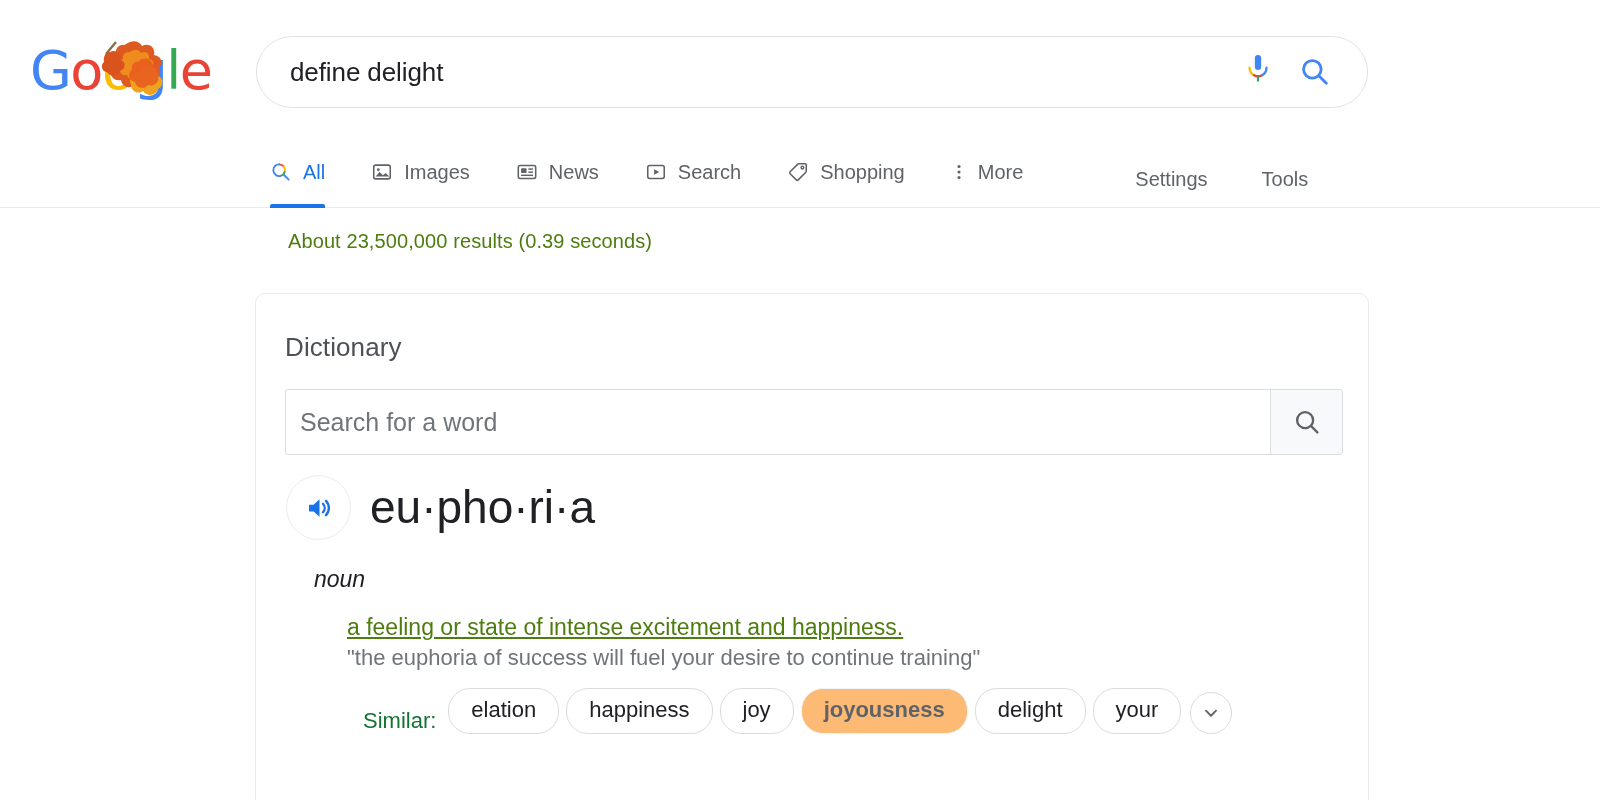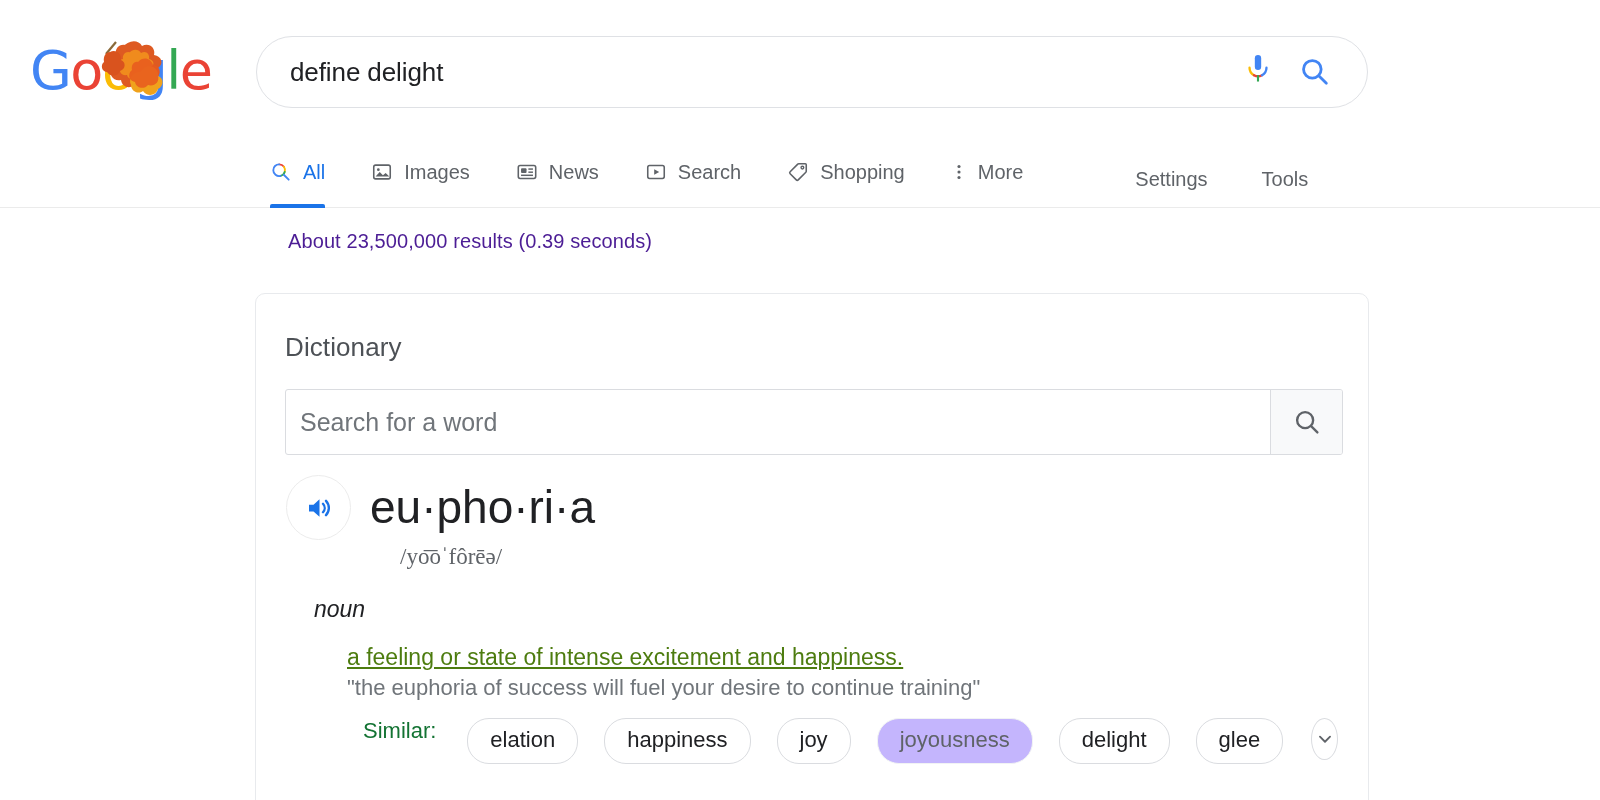--- a/index.html
+++ b/index.html
@@ -146,21 +146,21 @@
     cursor: pointer;
     line-height: 50px;
   }
 
   
   .result-stats {
     position: absolute;
     left: 288px;
     top: 230px;
     font-size: 20px;
-    color: #4c1d95;
+    color: #4d7c0f;
     letter-spacing: 0.1px;
   }
 
   
   .dict-card {
     position: absolute;
     left: 255px;
     top: 293px;
     width: 1114px;
     min-height: 520px;
@@ -255,45 +255,46 @@
     text-decoration: underline;
   }
   .sense-example {
     font-size: 22px;
     color: #70757a;
     line-height: 1.3;
     margin-top: 2px;
   }
   .similar-row {
     display: flex;
-    align-items: flex-start;
+    align-items: flex-end;
     margin: 16px 0 0 16px;
-    gap: 26px;
+    gap: 7px;
     flex-wrap: nowrap;
   }
   .similar-label {
     color: #137333;
     font-size: 22px;
     margin-right: 5px;
   }
   .chip {
     border: 1px solid #dadce0;
     border-radius: 22px;
     padding: 8px 22px 9px 22px;
     font-size: 22px;
     color: #202124;
     background: #fff;
     cursor: pointer;
     white-space: nowrap;
     line-height: 1.2;
   }
   .chip.highlight {
-    background: #c4b5fd;
+    background: #fdba74;
     border-color: #f1f3f4;
     color: #5f6368;
+    font-weight: bold;
   }
   .chip-expand {
     width: 42px;
     height: 42px;
     border: 1px solid #dadce0;
     border-radius: 50%;
     background: #fff;
     display: flex;
     align-items: center;
     justify-content: center;
@@ -427,36 +428,35 @@
     <button class="speaker-btn">
       <svg width="30" height="30" viewBox="0 0 24 24">
         <path d="M4 9.3 h3.6 L12.4 5 v14 L7.6 14.7 H4 z" fill="#1a73e8"></path>
         <path d="M15.2 8.6 a5 5 0 0 1 0 6.8" stroke="#1a73e8" stroke-width="1.9" fill="none" stroke-linecap="round"></path>
         <path d="M17.6 6.3 a8.3 8.3 0 0 1 0 11.4" stroke="#1a73e8" stroke-width="1.9" fill="none" stroke-linecap="round"></path>
       </svg>
     </button>
     <div class="headword">eu·pho·ri·a</div>
   </div>
 
-  <div class="phonetic">/yo͞oˈfôrēə/</div>
 
   <div class="pos">noun</div>
 
   <div class="sense">
     <div class="sense-def">a feeling or state of intense excitement and happiness.</div>
     <div class="sense-example">"the euphoria of success will fuel your desire to continue training"</div>
 
     <div class="similar-row">
       <span class="similar-label">Similar:</span>
       <span class="chip">elation</span>
       <span class="chip">happiness</span>
       <span class="chip">joy</span>
       <span class="chip highlight">joyousness</span>
       <span class="chip">delight</span>
-      <span class="chip">glee</span>
+      <span class="chip">your</span>
       <span class="chip-expand">
         <svg width="22" height="22" viewBox="0 0 24 24">
           <path d="M6.5 9.5 L12 15 L17.5 9.5" stroke="#5f6368" stroke-width="2" fill="none" stroke-linecap="round" stroke-linejoin="round"></path>
         </svg>
       </span>
     </div>
   </div>
 </div>
 
 </body></html>

